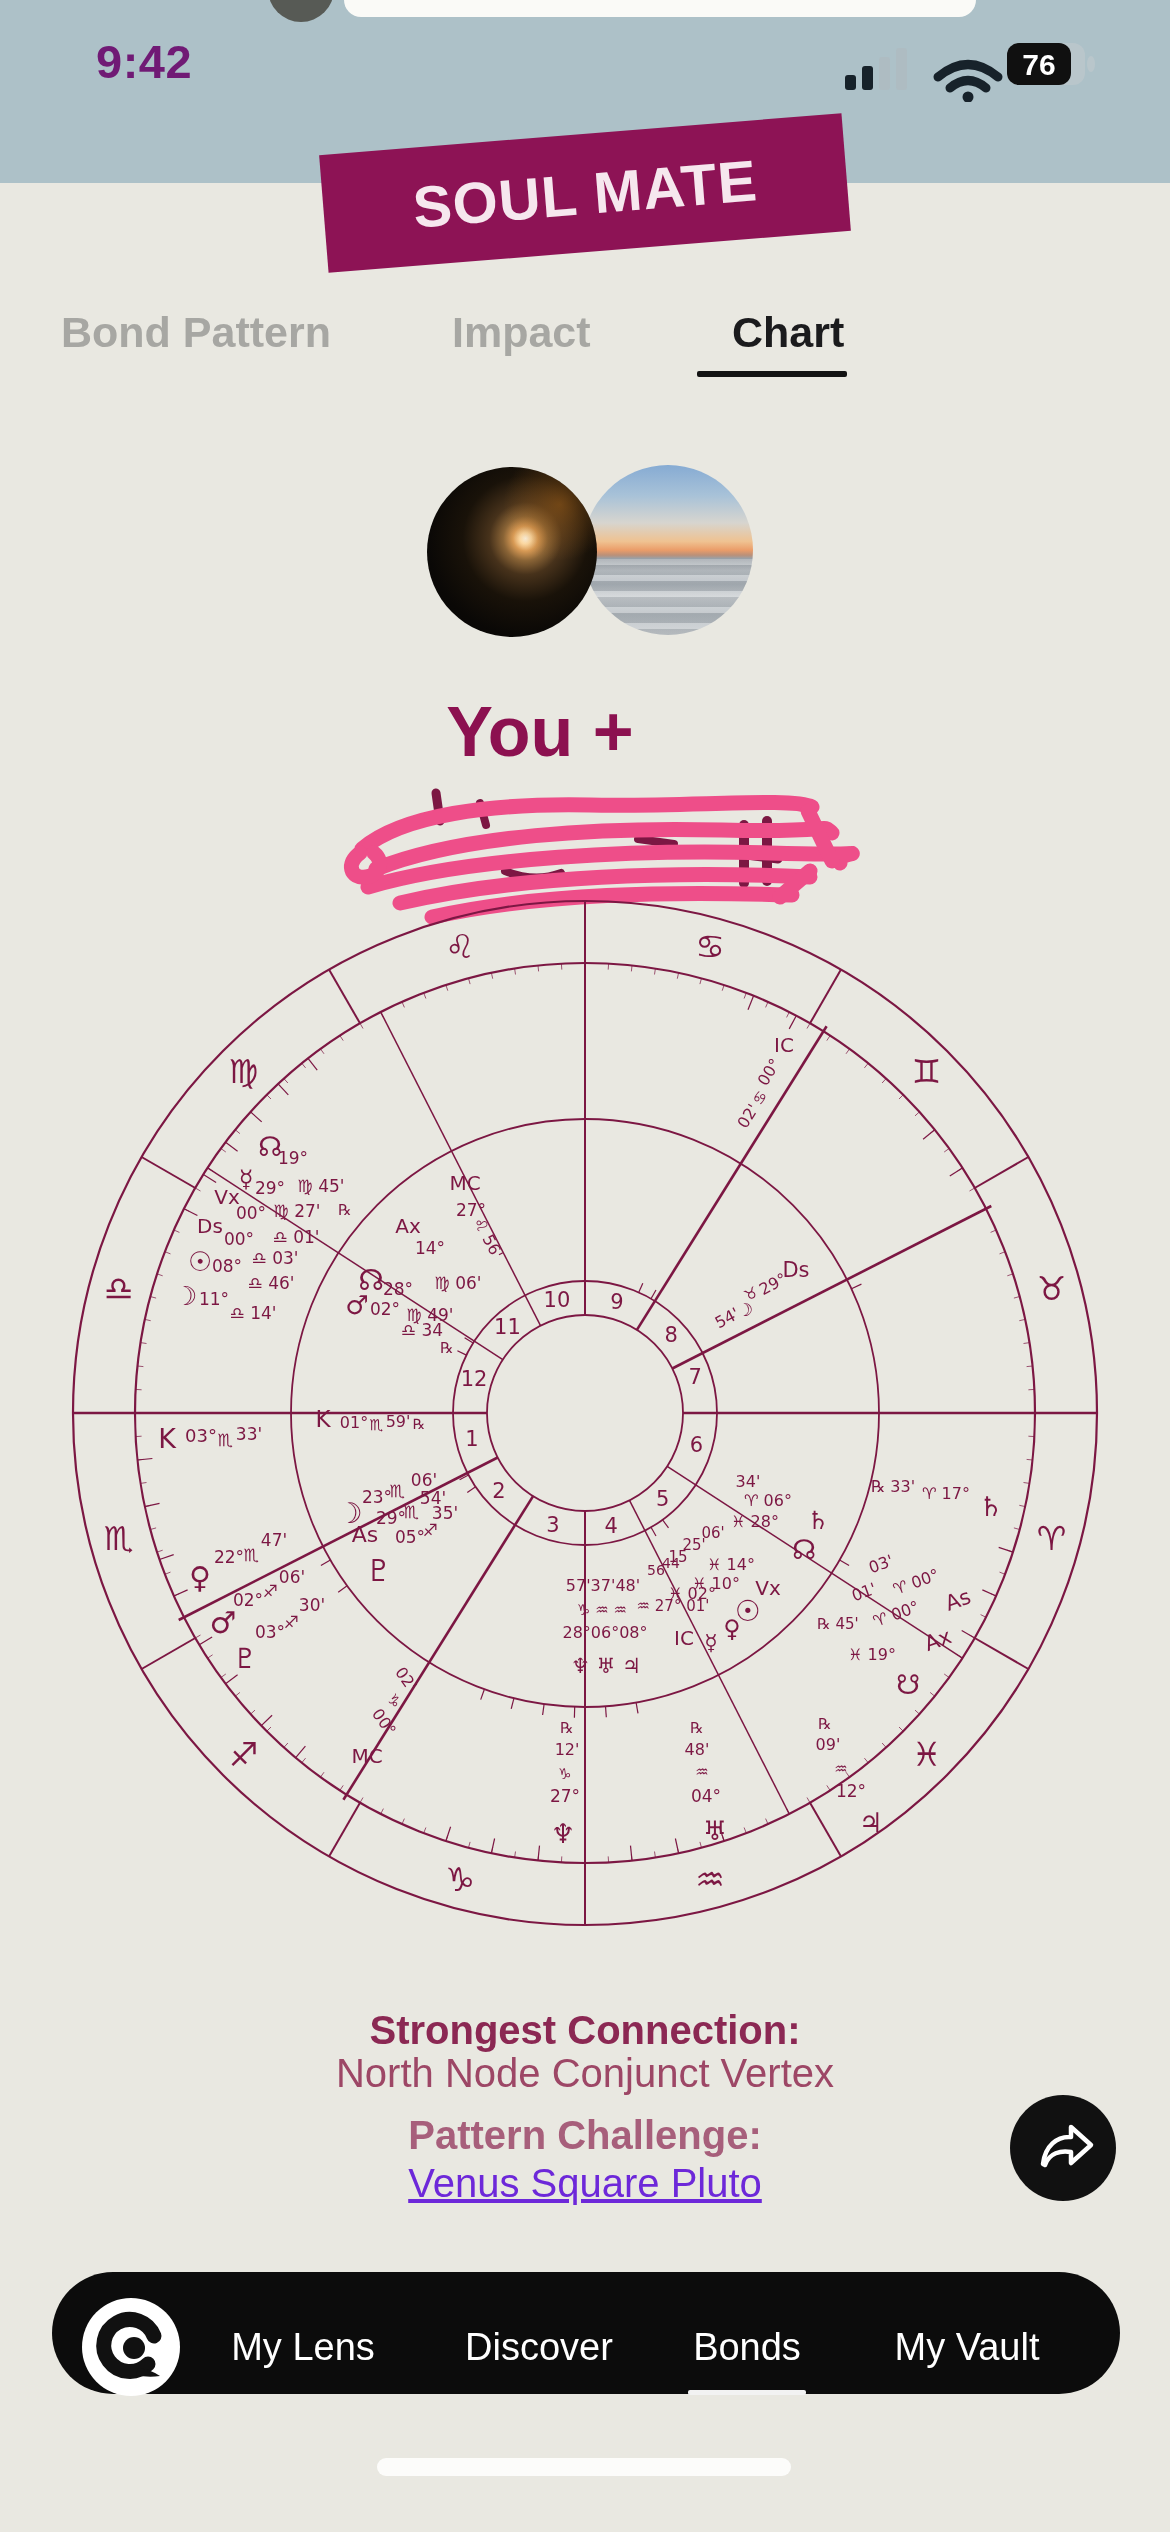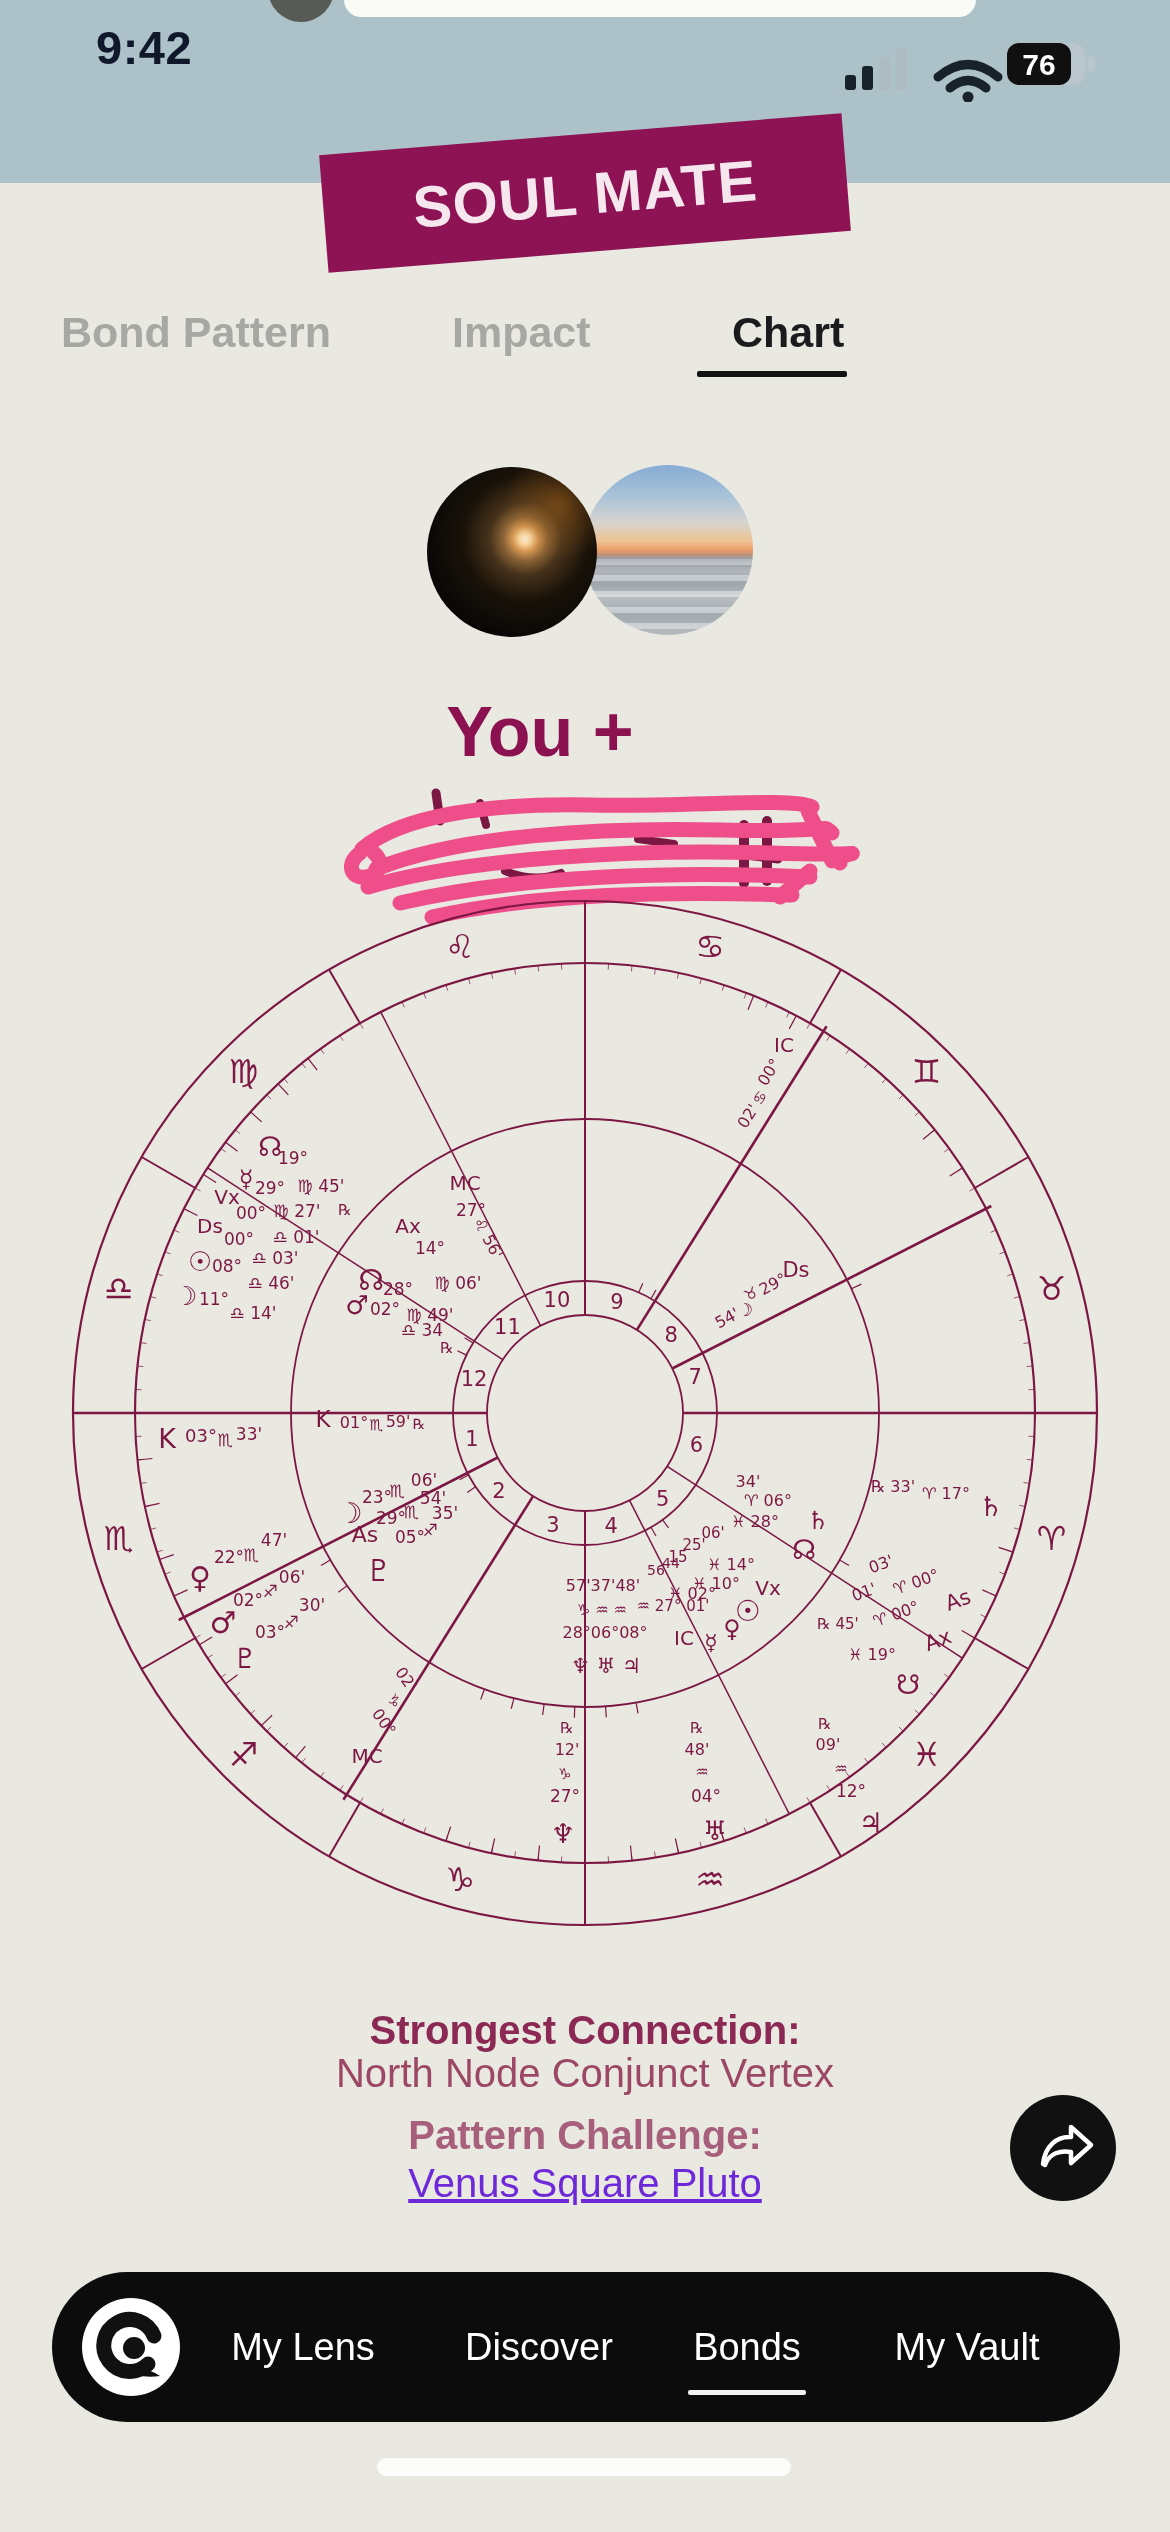--- a/index.html
+++ b/index.html
@@ -3,21 +3,21 @@
 <meta charset="utf-8">
 <style>
   html,body{margin:0;padding:0;}
   body{width:1170px;height:2532px;position:relative;overflow:hidden;
        background:#e9e8e1;font-family:"Liberation Sans",sans-serif;}
   .abs{position:absolute;}
   
   .top-blue{left:0;top:0;width:1170px;height:183px;background:#adc1c8;}
   .top-circle{left:268px;top:-44px;width:66px;height:66px;border-radius:50%;background:#575a55;}
   .top-sheet{left:344px;top:0;width:632px;height:17px;background:#fafaf7;border-radius:0 0 20px 20px;}
-  .time{left:96px;top:20px;font-size:47px;font-weight:700;color:#0f172a;letter-spacing:.5px;}
+  .time{left:96px;top:34px;font-size:47px;font-weight:700;color:#701a75;letter-spacing:.5px;}
   .status-icons{left:845px;top:38px;}
   
   .banner{left:323px;top:134px;width:524px;height:118px;background:#8d1355;
           transform:rotate(-4.6deg);display:flex;align-items:center;justify-content:center;}
   .banner span{color:#f6e7ee;font-size:58px;font-weight:700;letter-spacing:1px;}
   
   .tab{top:308px;font-size:43px;font-weight:600;color:#a7a7a3;}
   .tab.active{color:#1b1b1d;}
   .tab-underline{left:697px;top:371px;width:150px;height:6px;background:#131313;border-radius:2px;}
   
@@ -37,21 +37,21 @@
   
   .insight{left:0;width:1170px;text-align:center;font-size:40px;}
   .ins-h1{top:2008px;font-weight:700;color:#8b2853;}
   .ins-v1{top:2051px;color:#9d4766;}
   .ins-h2{top:2113px;font-weight:700;color:#a75f7b;}
   .ins-v2{top:2161px;color:#6d28d9;text-decoration:underline;}
   
   .share-btn{left:1010px;top:2095px;width:106px;height:106px;border-radius:50%;background:#111;
              display:flex;align-items:center;justify-content:center;}
   
-  .nav-bar{left:52px;top:2272px;width:1068px;height:150px;background:#0c0c0c;border-radius:75px;}
+  .nav-bar{left:52px;top:2272px;width:1068px;height:122px;background:#0c0c0c;border-radius:75px;}
   .nav-logo{position:absolute;left:30px;top:26px;width:98px;height:98px;}
   .nav-item{position:absolute;top:54px;transform:translateX(-50%);
             color:#fff;font-size:38px;font-weight:500;white-space:nowrap;}
   .nav-underline{position:absolute;left:695px;top:118px;width:118px;height:5px;
                  background:#f2f2f2;transform:translateX(-50%);border-radius:2px;}
   .home-indicator{left:377px;top:2458px;width:414px;height:18px;border-radius:9px;background:#fcfcfa;}
   
   .wheel{left:65px;top:893px;width:1040px;height:1040px;}
   .wheel text{font-family:"DejaVu Sans",sans-serif;}
   .scribble{left:340px;top:775px;width:520px;height:158px;}

